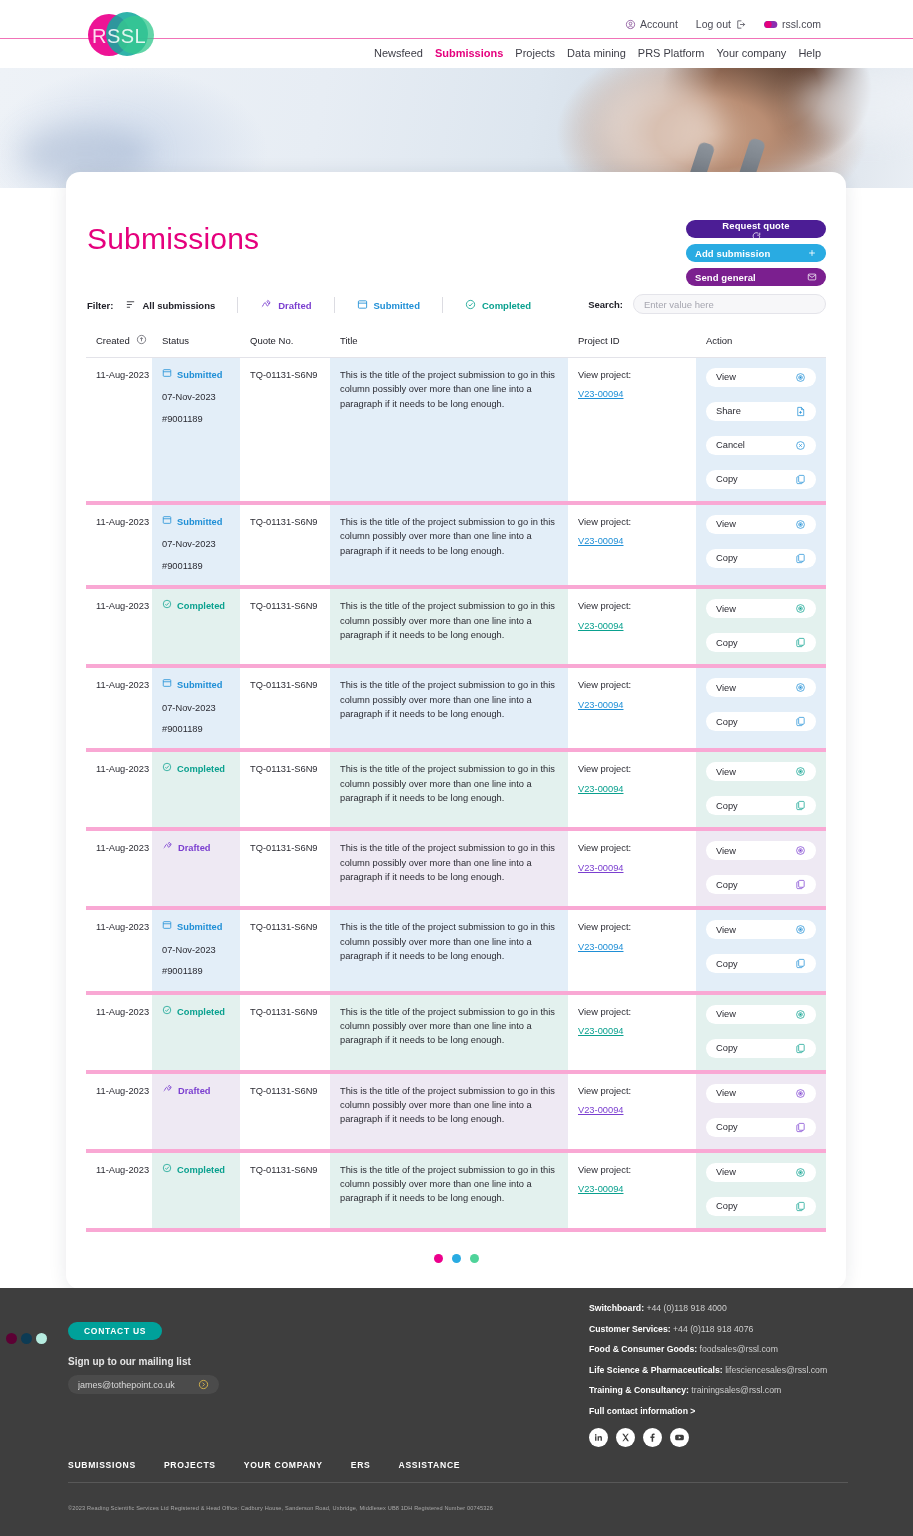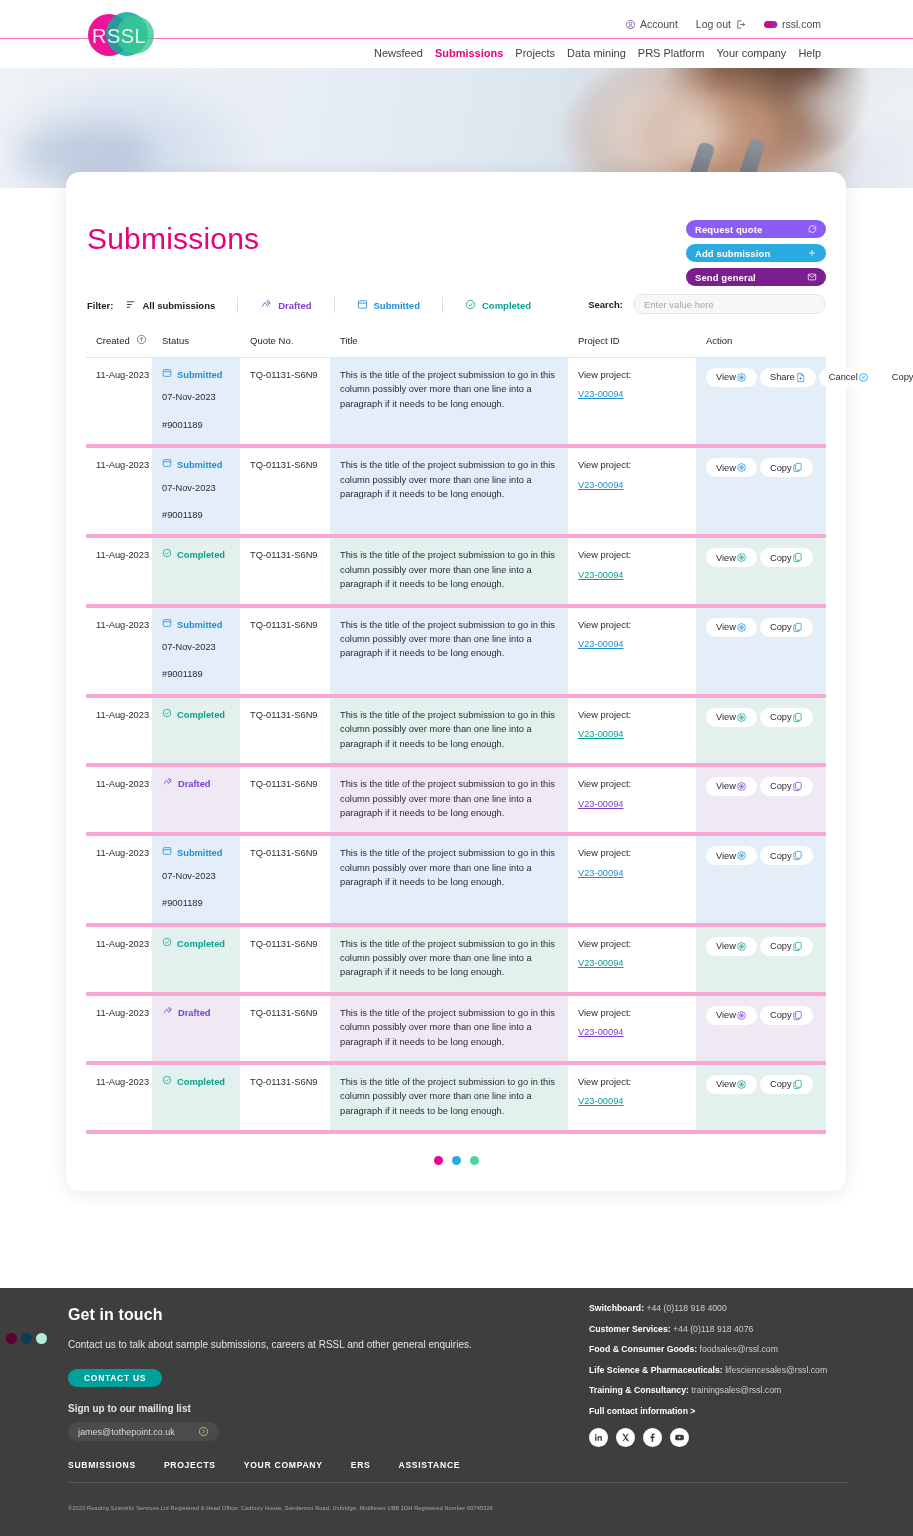--- a/index.html
+++ b/index.html
@@ -125,21 +125,21 @@
     display: flex; align-items: center; justify-content: space-between;
     border-radius: 14px;
     height: 18px;
     padding: 0 9px;
     color: #ffffff;
     font-size: 9.5px;
     font-weight: bold;
     cursor: pointer;
     letter-spacing: .1px;
   }
-  .abtn.quote { background: #8b5cf6; }
+  .abtn.quote { background: #4c1d95; flex-direction: column; }
   .abtn.add   { background: #29abe2; align-items: center; }
   .abtn.msg   { background: #7b1f8f; }
   .abtn svg { display:block; }
 
   
   .filter-row {
     display: flex;
     align-items: center;
     height: 26px;
     margin: 12px 0 10px 1px;
@@ -203,33 +203,33 @@
   
   tr.st-submitted td.status, tr.st-submitted td.title, tr.st-submitted td.action { background: #e3eef8; }
   tr.st-completed td.status, tr.st-completed td.title, tr.st-completed td.action { background: #e3f1ee; }
   tr.st-drafted   td.status, tr.st-drafted   td.title, tr.st-drafted   td.action { background: #eee9f3; }
 
   .status-line { display: flex; align-items: center; gap: 5px; font-weight: bold; font-size: 9.3px; }
   tr.st-submitted .status-line { color: #1f8fd6; }
   tr.st-completed .status-line { color: #0aa18f; }
   tr.st-drafted   .status-line { color: #7b3fd0; }
   .status-meta { margin-top: 8px; color: #2b2b33; font-weight: normal; }
-  .status-meta div + div { margin-top: 13px; }
+  .status-meta div + div { margin-top: 7px; }
 
   .proj-label { color: #2b2b33; }
   .proj-link {
     display: inline-block; margin-top: 5px;
     text-decoration: underline; cursor: pointer;
   }
   tr.st-submitted .proj-link { color: #1f8fd6; }
   tr.st-completed .proj-link { color: #0aa18f; }
   tr.st-drafted   .proj-link { color: #7b3fd0; }
 
   td.action { padding: 8px 8px 10px 8px; }
-  .act-list { display: flex; flex-direction: row; gap: 3px; }
+  .act-list { display: flex; flex-direction: column; gap: 15px; }
   .act-btn {
     display: flex; align-items: center; justify-content: space-between;
     background: #ffffff;
     border-radius: 11px;
     height: 19px;
     padding: 0 10px;
     font-size: 9.3px;
     color: #2b2b33;
     cursor: pointer;
   }
@@ -927,22 +927,20 @@
 </div>
 
 <div class="foot-dots">
   <span class="fd fd1"></span>
   <span class="fd fd2"></span>
   <span class="fd fd3"></span>
 </div>
 
 <div class="footer">
   <div class="f-left">
-    <div class="f-title">Get in touch</div>
-    <div class="f-body">Contact us to talk about sample submissions, careers at RSSL and other general enquiries.</div>
     <div class="contact-btn">CONTACT US</div>
     <div class="f-signup">Sign up to our mailing list</div>
     <div class="mail-wrap">
       <input type="text" value="james@tothepoint.co.uk" style="">
       <span class="mail-go">
         <svg width="11" height="11" viewBox="0 0 24 24" fill="none" stroke="#e8c14d" stroke-width="1.8">
           <circle cx="12" cy="12" r="9"></circle>
             <path d="M10 8l4 4-4 4"></path>
         </svg>
       </span>

